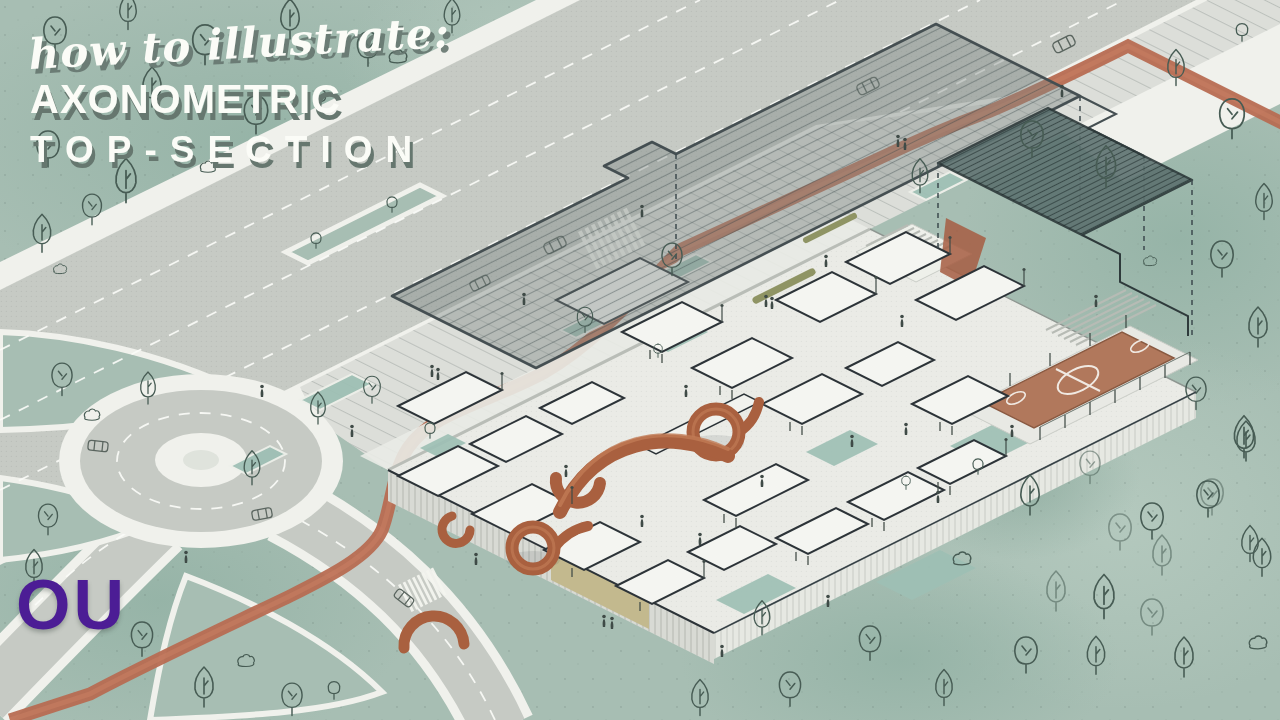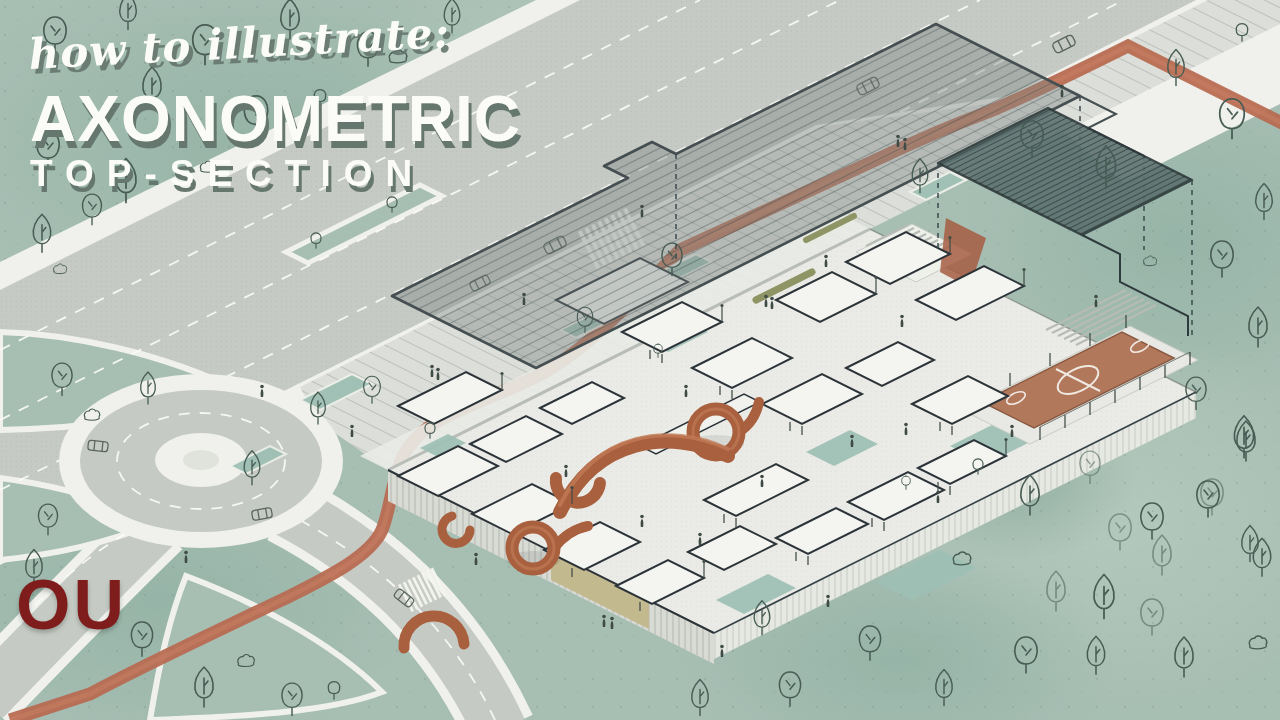--- a/index.html
+++ b/index.html
@@ -20,25 +20,25 @@
   .spiral{fill:none;stroke:#a9603f;stroke-linecap:round;}
   .spiral-hi{fill:none;stroke:#c07a55;stroke-linecap:round;}
   .person{fill:#3f4b47;}
   .car{fill:none;stroke:#5a655f;stroke-width:1.4;}
 
   
   .titles{position:absolute;left:30px;top:30px;width:560px;color:#fbfcf7;}
   .kicker{font-family:"DejaVu Serif",serif;font-style:italic;font-weight:bold;
           font-size:42px;transform:rotate(-3deg);transform-origin:left bottom;
           text-shadow:4px 5px 0 rgba(101,118,111,.9);letter-spacing:1px;}
-  .main-title{font-weight:bold;font-size:64px;letter-spacing:1px;line-height:1.0;
-          margin-top:8px;text-shadow:3px 7px 0 #66776f;}
-  .sub-title{font-weight:bold;font-size:37px;letter-spacing:13px;margin-top:2px;
+  .main-title{font-weight:bold;font-size:40px;letter-spacing:1px;line-height:1.0;
+          text-shadow:3px 7px 0 #66776f;}
+  .sub-title{font-weight:bold;font-size:37px;letter-spacing:13px;margin-top:10px;
           text-shadow:3px 6px 0 #66776f;}
-  .logo{position:absolute;left:16px;top:572px;color:#7f1d1d;}
+  .logo{position:absolute;left:16px;top:572px;color:#4c1d95;}
   .logo-acronym{font-weight:bold;font-size:70px;letter-spacing:3px;line-height:.95;
           text-shadow:0 3px 4px rgba(60,72,66,.35);}
   .logo-word{font-weight:bold;font-size:26px;letter-spacing:2px;margin-top:-4px;
           text-shadow:0 2px 3px rgba(60,72,66,.35);}
 </style>
 </head>
 <body>
 
 <div class="stage">
 <svg width="1280" height="720" viewBox="0 0 1280 720">

